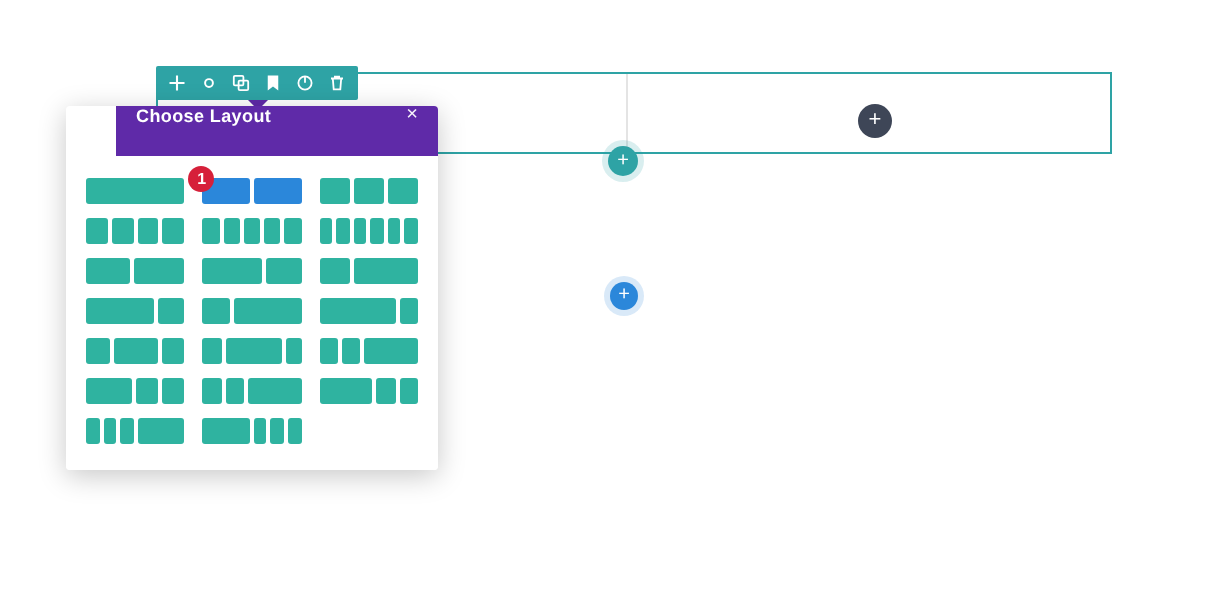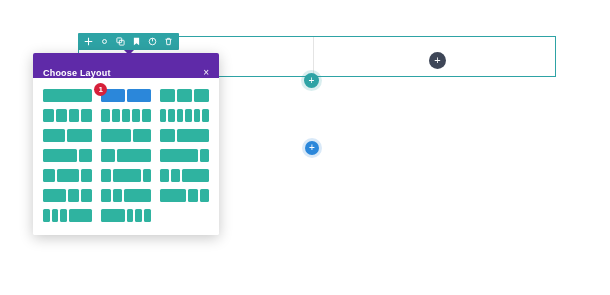--- a/index.html
+++ b/index.html
@@ -85,23 +85,24 @@
     left:33px;top:53px;
     width:186px;
     background:#ffffff;
     box-shadow:0 3px 14px rgba(0,0,0,0.22);
     border-radius:2px;
     overflow:hidden;
   }
   .modal-header{
     background:#5f2aa8;
     height:25px;
-    display:flex;align-items:flex-end;
+    display:flex;align-items:flex-start;
     padding:0 10px;
     justify-content:space-between;
+    margin-left:25px;
   }
   .modal-title{
     color:#ffffff;
     font-size:9px;
     font-weight:bold;
     letter-spacing:0.2px;
   }
   .modal-close{
     color:#ffffff;
     font-size:10px;

